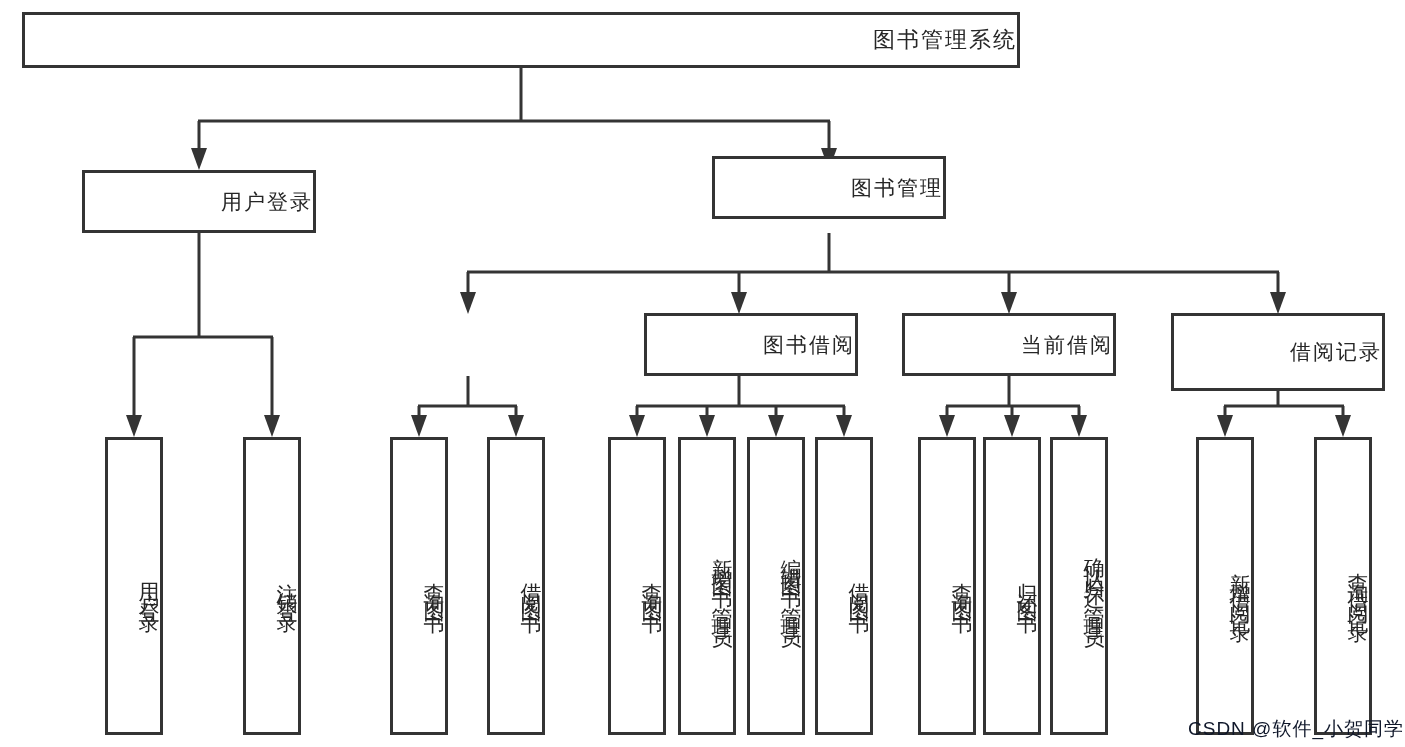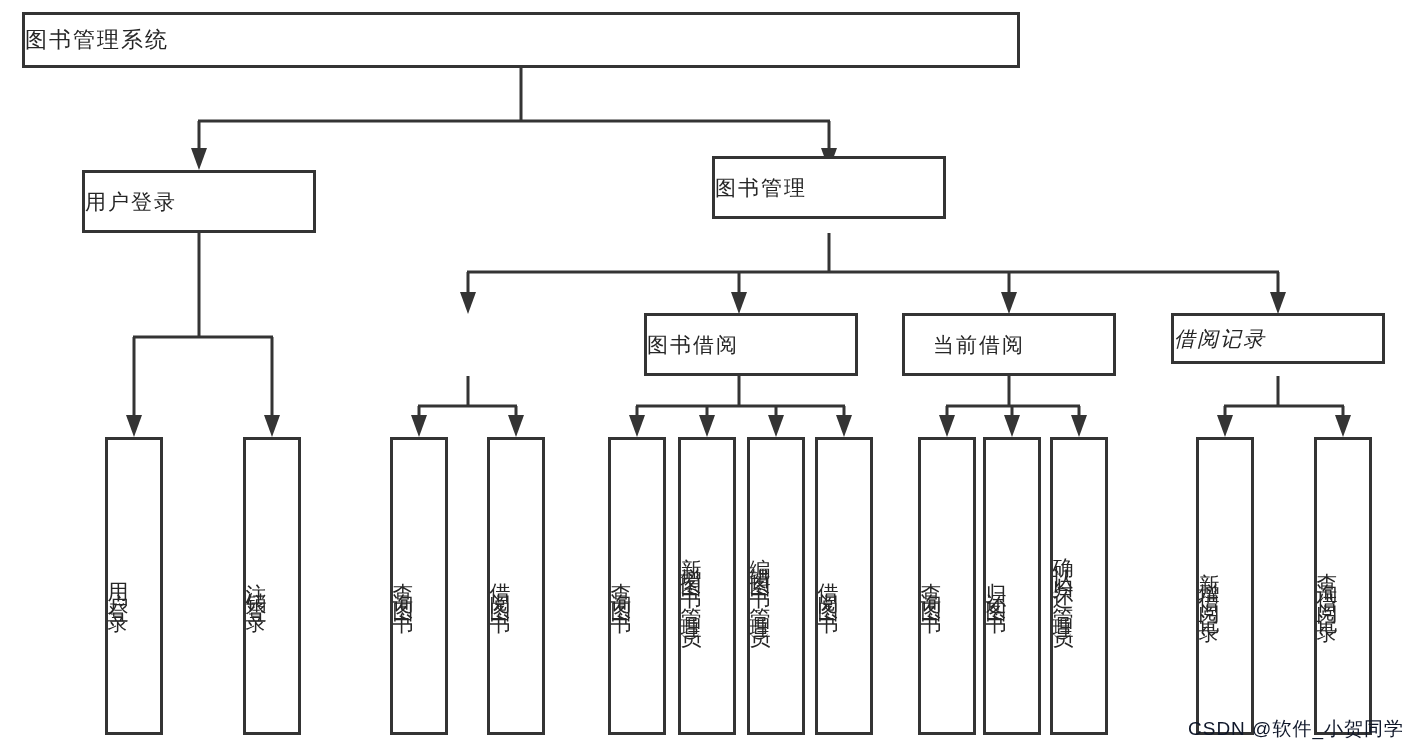--- a/index.html
+++ b/index.html
@@ -28,21 +28,21 @@
     height: 747px;
     pointer-events: none;
   }
   .node {
     position: absolute;
     box-sizing: border-box;
     border: 3px solid #343434;
     background: #ffffff;
     display: flex;
     align-items: center;
-    justify-content: flex-start;
+    justify-content: flex-end;
     color: #262626;
   }
   .h-node span {
     font-size: 21px;
     letter-spacing: 2px;
     white-space: nowrap;
   }
   .root-node span {
     font-size: 22px;
   }
@@ -120,21 +120,21 @@
   <div class="node h-node" style="left:712px; top:156px; width:234px; height:63px;">
     <span>图书管理</span>
   </div>
 
   <div class="node h-node" style="left:632px; top:313px; width:214px; height:63px;margin-left:12px;">
     <span>图书借阅</span>
   </div>
   <div class="node h-node" style="left:902px; top:313px; width:214px; height:63px;padding-left:28px;">
     <span>当前借阅</span>
   </div>
-  <div class="node h-node" style="left:1171px; top:313px; width:214px; height:51px;font-style:italic;">
+  <div class="node h-node" style="left:1171px; top:313px; width:214px; height:78px;">
     <span>借阅记录</span>
   </div>
 
   <div class="node v-node" style="left:105px; top:437px; width:58px; height:298px;">
     <span>用户登录</span>
   </div>
   <div class="node v-node" style="left:243px; top:437px; width:58px; height:298px;">
     <span>注销登录</span>
   </div>
 

